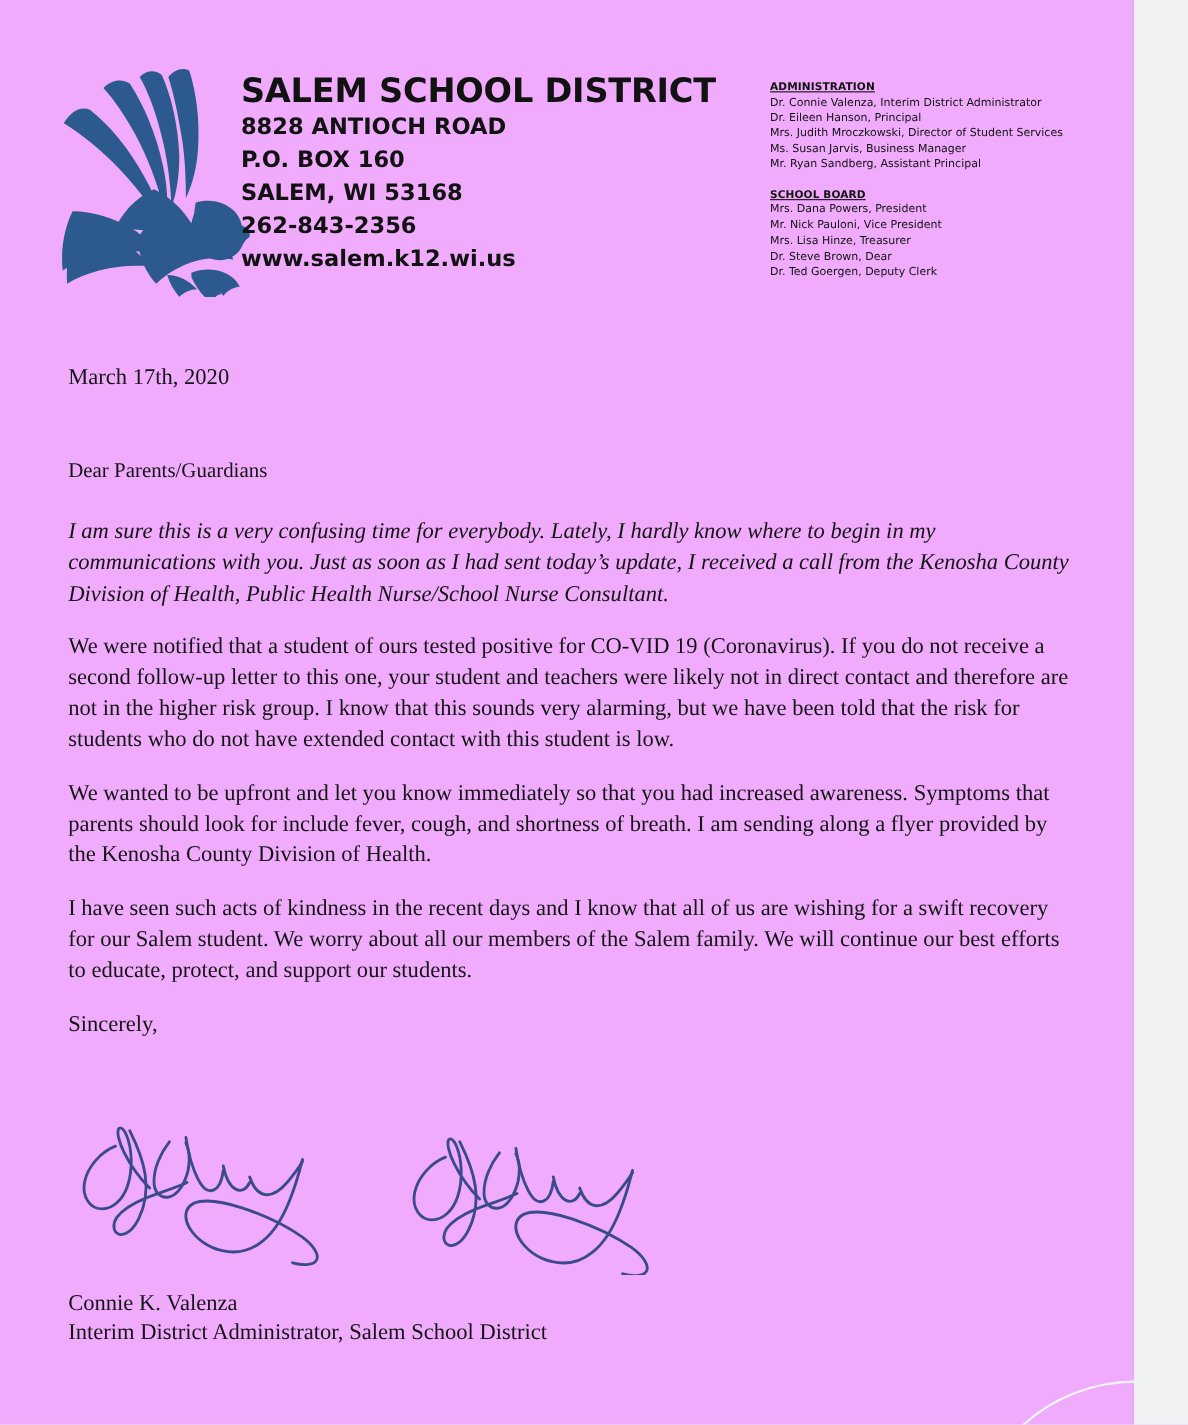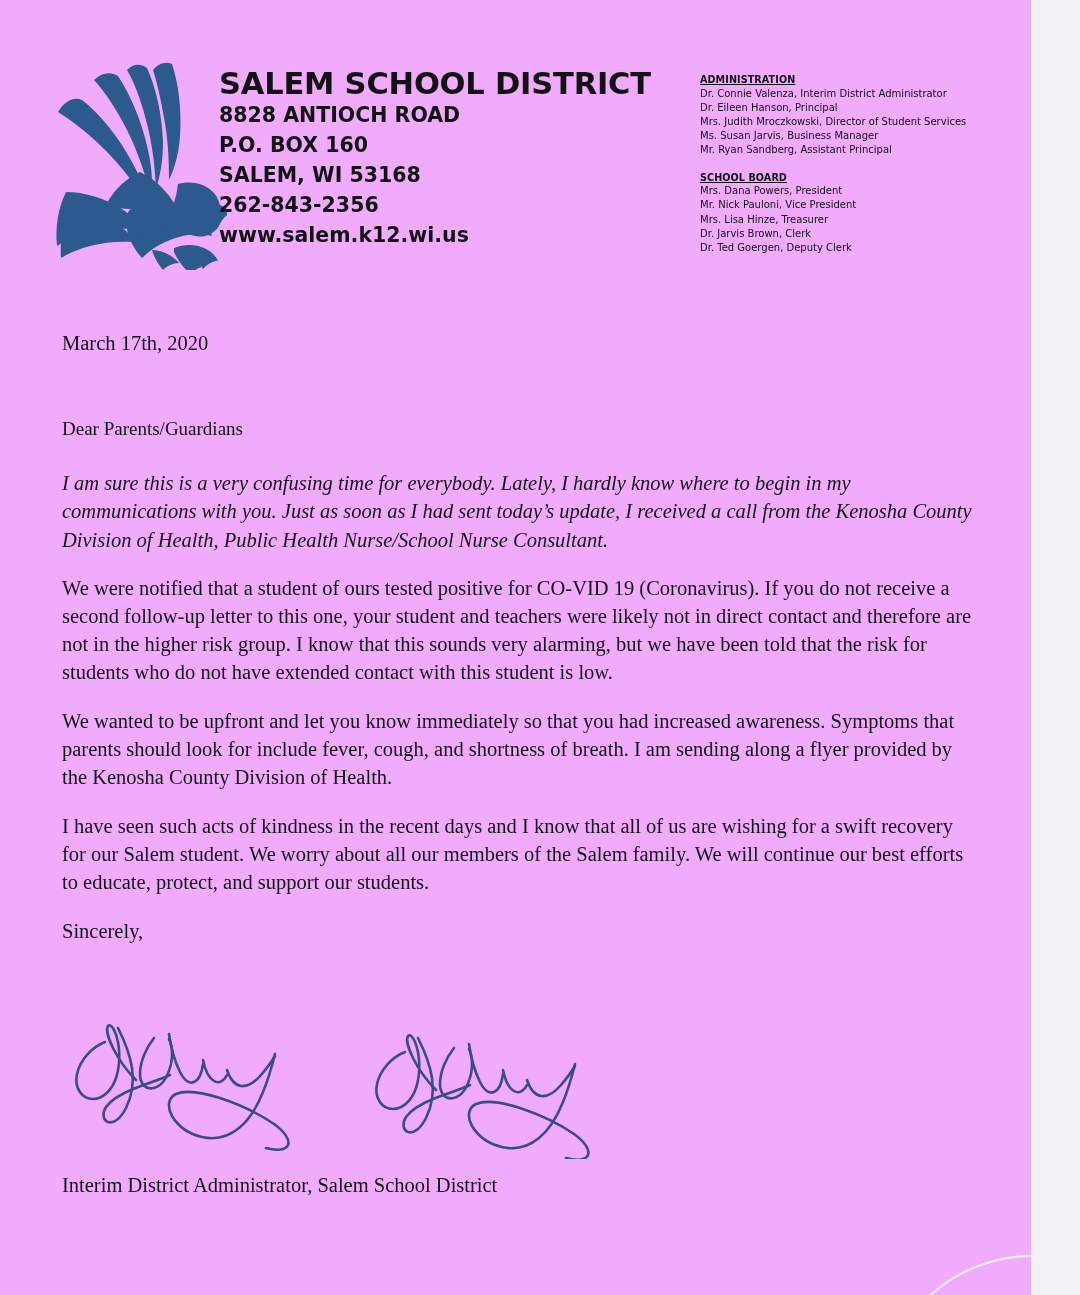--- a/index.html
+++ b/index.html
@@ -256,21 +256,21 @@
         <div class="contact-item">Dr. Eileen Hanson, Principal</div>
         <div class="contact-item">Mrs. Judith Mroczkowski, Director of Student Services</div>
         <div class="contact-item">Ms. Susan Jarvis, Business Manager</div>
         <div class="contact-item">Mr. Ryan Sandberg, Assistant Principal</div>
       </div>
       <div class="contact-group">
         <div class="contact-head">SCHOOL BOARD</div>
         <div class="contact-item">Mrs. Dana Powers, President</div>
         <div class="contact-item">Mr. Nick Pauloni, Vice President</div>
         <div class="contact-item">Mrs. Lisa Hinze, Treasurer</div>
-        <div class="contact-item">Dr. Jarvis Brown, Clerk</div>
+        <div class="contact-item">Dr. Steve Brown, Dear</div>
         <div class="contact-item">Dr. Ted Goergen, Deputy Clerk</div>
       </div>
     </div>
 
   </div>
 
   <div class="letter">
     <div class="date">March 17th, 2020</div>
     <div class="salutation">Dear Parents/Guardians</div>
     <p class="para first">I am sure this is a very confusing time for everybody.  Lately, I hardly know where to begin in my communications with you.  Just as soon as I had sent today’s update, I received a call from the Kenosha County Division of Health, Public Health Nurse/School Nurse Consultant.</p>
@@ -330,16 +330,17 @@
                    C109 113 110 104 118 100 C127 96 143 98 162 104
                    C183 111 203 121 216 130 C227 138 232 146 230 151
                    C228 156 219 157 208 154"></path>
         </g>
       </svg>
     </div>
 
   </div>
 
   <div class="signoff">
+    <div class="signoff-name">Connie K. Valenza</div>
     <div class="signoff-title">Interim District Administrator, Salem School District</div>
   </div>
 
 </div>
 
 </body></html>

